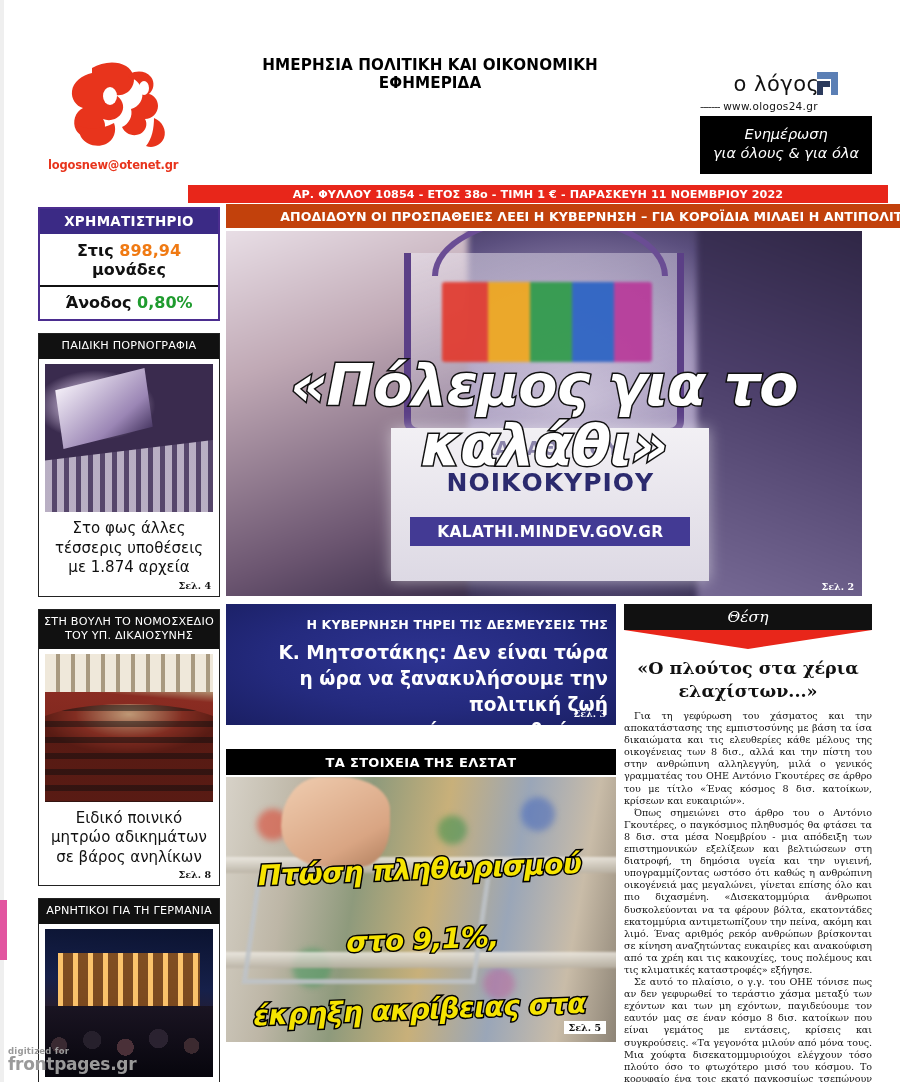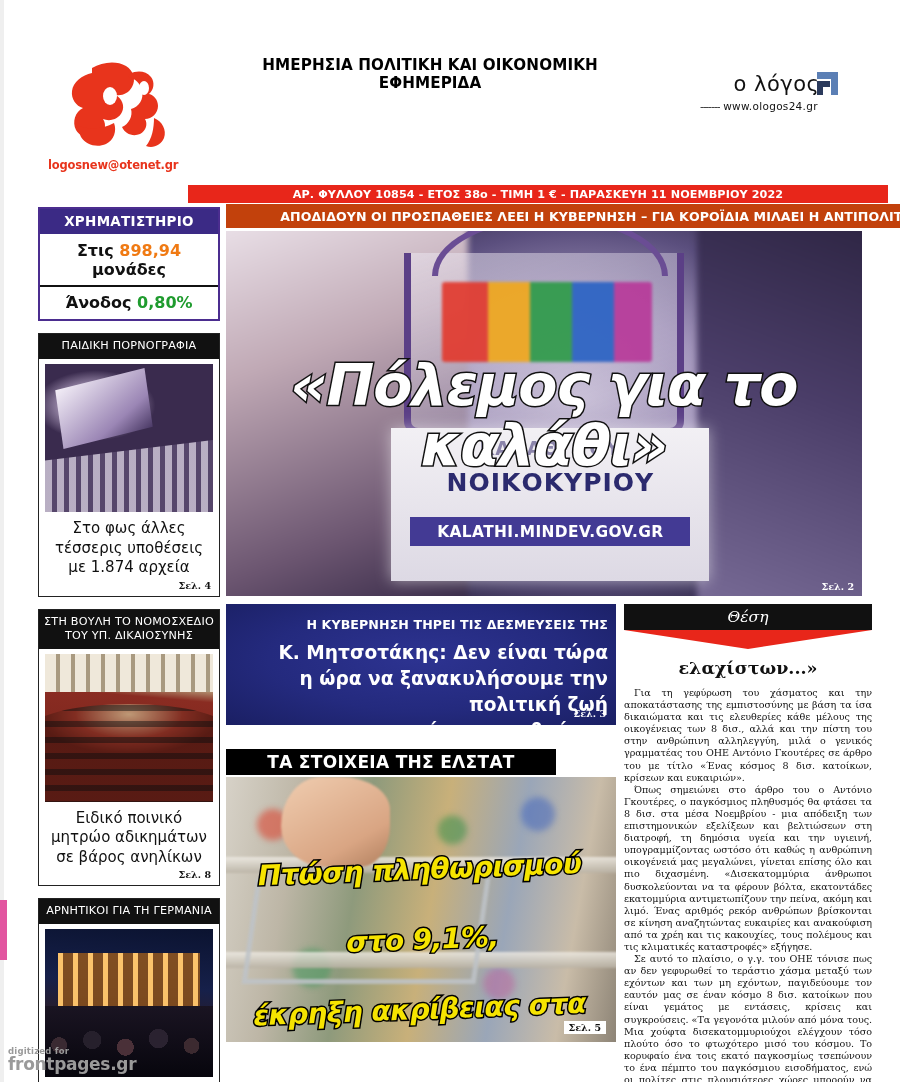--- a/index.html
+++ b/index.html
@@ -227,22 +227,22 @@
       radial-gradient(ellipse at 50% 45%, #2d3391 0%, #242a7e 55%, #1a1f63 100%);
     color:#fff; padding:13px 8px 0; text-align:right;
   }
   .blue-kicker { font-size:12.6px; font-weight:bold; letter-spacing:0.1px; }
   .blue-main { font-size:18.6px; font-weight:bold; line-height:26px; margin-top:8px; }
   .blue-ref { position:absolute; right:10px; bottom:6px; font-size:9.5px; font-weight:bold;
     font-family:"DejaVu Serif", serif; }
 
   
   .elstat-head {
-    position:absolute; left:226px; top:749px; width:330px; height:26px;
-    background:#000; color:#fff; font-size:17px; font-weight:bold;
+    position:absolute; left:226px; top:749px; width:390px; height:26px;
+    background:#000; color:#fff; font-size:13px; font-weight:bold;
     display:flex; align-items:center; justify-content:center; letter-spacing:.3px;
   }
   .elstat-photo {
     position:absolute; left:226px; top:777px; width:390px; height:265px;
     overflow:hidden;
     background:
       linear-gradient(100deg,#d7d2c8 0%,#bdb6a6 18%,#8e9a7c 34%,#c8b07a 52%,#9aa6b8 70%,#c9bca8 86%,#8d8476 100%);
   }
   .elstat-photo .shelf {
     position:absolute; left:-6%; width:112%; height:16px;
@@ -340,20 +340,24 @@
 
     <div class="title-block">
       <div class="paper-sub">ΗΜΕΡΗΣΙΑ ΠΟΛΙΤΙΚΗ ΚΑΙ ΟΙΚΟΝΟΜΙΚΗ ΕΦΗΜΕΡΙΔΑ</div>
     </div>
 
     <div class="site-block">
       <div class="site-logo">
         <span class="site-logo-text">ο λόγος</span><span class="site-logo-mark"></span>
       </div>
       <div class="site-url"><span class="dashes">-------</span> <span>www.ologos24.gr</span></div>
+      <div class="site-tag">
+        <div>Ενημέρωση</div>
+        <div>για όλους &amp; για όλα</div>
+      </div>
     </div>
   </div>
 
   <div class="datebar">ΑΡ. ΦΥΛΛΟΥ 10854 - ΕΤΟΣ 38ο - ΤΙΜΗ 1 € - ΠΑΡΑΣΚΕΥΗ 11 ΝΟΕΜΒΡΙΟΥ 2022</div>
 
   <div class="sidebar">
     <div class="stock-box">
       <div class="stock-head">ΧΡΗΜΑΤΙΣΤΗΡΙΟ</div>
       <div class="stock-row">
         <span>Στις</span>
@@ -427,20 +431,21 @@
     </div>
     <div class="elstat-ref">Σελ. 5</div>
   </div>
 
   <div class="opinion">
     <div class="opinion-head-wrap">
       <div class="opinion-head">Θέση</div>
       <div class="opinion-chevron"></div>
     </div>
     <div class="opinion-title">
+      <div>«Ο πλούτος στα χέρια</div>
       <div>ελαχίστων...»</div>
     </div>
     <div class="opinion-body">
       <p>Για τη γεφύρωση του χάσματος και την αποκατάστασης της εμπιστοσύνης με βάση τα ίσα δικαιώματα και τις ελευθερίες κάθε μέλους της οικογένειας των 8 δισ., αλλά και την πίστη του στην ανθρώπινη αλληλεγγύη, μιλά ο γενικός γραμματέας του ΟΗΕ Αντόνιο Γκουτέρες σε άρθρο του με τίτλο «Ένας κόσμος 8 δισ. κατοίκων, κρίσεων και ευκαιριών».</p>
       <p>Όπως σημειώνει στο άρθρο του ο Αντόνιο Γκουτέρες, ο παγκόσμιος πληθυσμός θα φτάσει τα 8 δισ. στα μέσα Νοεμβρίου - μια απόδειξη των επιστημονικών εξελίξεων και βελτιώσεων στη διατροφή, τη δημόσια υγεία και την υγιεινή, υπογραμμίζοντας ωστόσο ότι καθώς η ανθρώπινη οικογένειά μας μεγαλώνει, γίνεται επίσης όλο και πιο διχασμένη. «Δισεκατομμύρια άνθρωποι δυσκολεύονται να τα φέρουν βόλτα, εκατοντάδες εκατομμύρια αντιμετωπίζουν την πείνα, ακόμη και λιμό. Ένας αριθμός ρεκόρ ανθρώπων βρίσκονται σε κίνηση αναζητώντας ευκαιρίες και ανακούφιση από τα χρέη και τις κακουχίες, τους πολέμους και τις κλιματικές καταστροφές» εξήγησε.</p>
       <p>Σε αυτό το πλαίσιο, ο γ.γ. του ΟΗΕ τόνισε πως αν δεν γεφυρωθεί το τεράστιο χάσμα μεταξύ των εχόντων και των μη εχόντων, παγιδεύουμε τον εαυτόν μας σε έναν κόσμο 8 δισ. κατοίκων που είναι γεμάτος με εντάσεις, κρίσεις και συγκρούσεις. «Τα γεγονότα μιλούν από μόνα τους. Μια χούφτα δισεκατομμυριούχοι ελέγχουν τόσο πλούτο όσο το φτωχότερο μισό του κόσμου. Το κορυφαίο ένα τοις εκατό παγκοσμίως τσεπώνουν το ένα πέμπτο του παγκόσμιου εισοδήματος, ενώ οι πολίτες στις πλουσιότερες χώρες μπορούν να περιμένουν να ζήσουν έως και 30 χρόνια περισσότερο από εκείνους στις φτωχότερες. Καθώς ο κόσμος έχει γίνει πλουσιότερος και υγιέστερος τις τελευταίες δεκαετίες, οι ανισότητες έχουν επίσης αυξηθεί» σημείωσε.</p>
     </div>
 
   </div>
 

